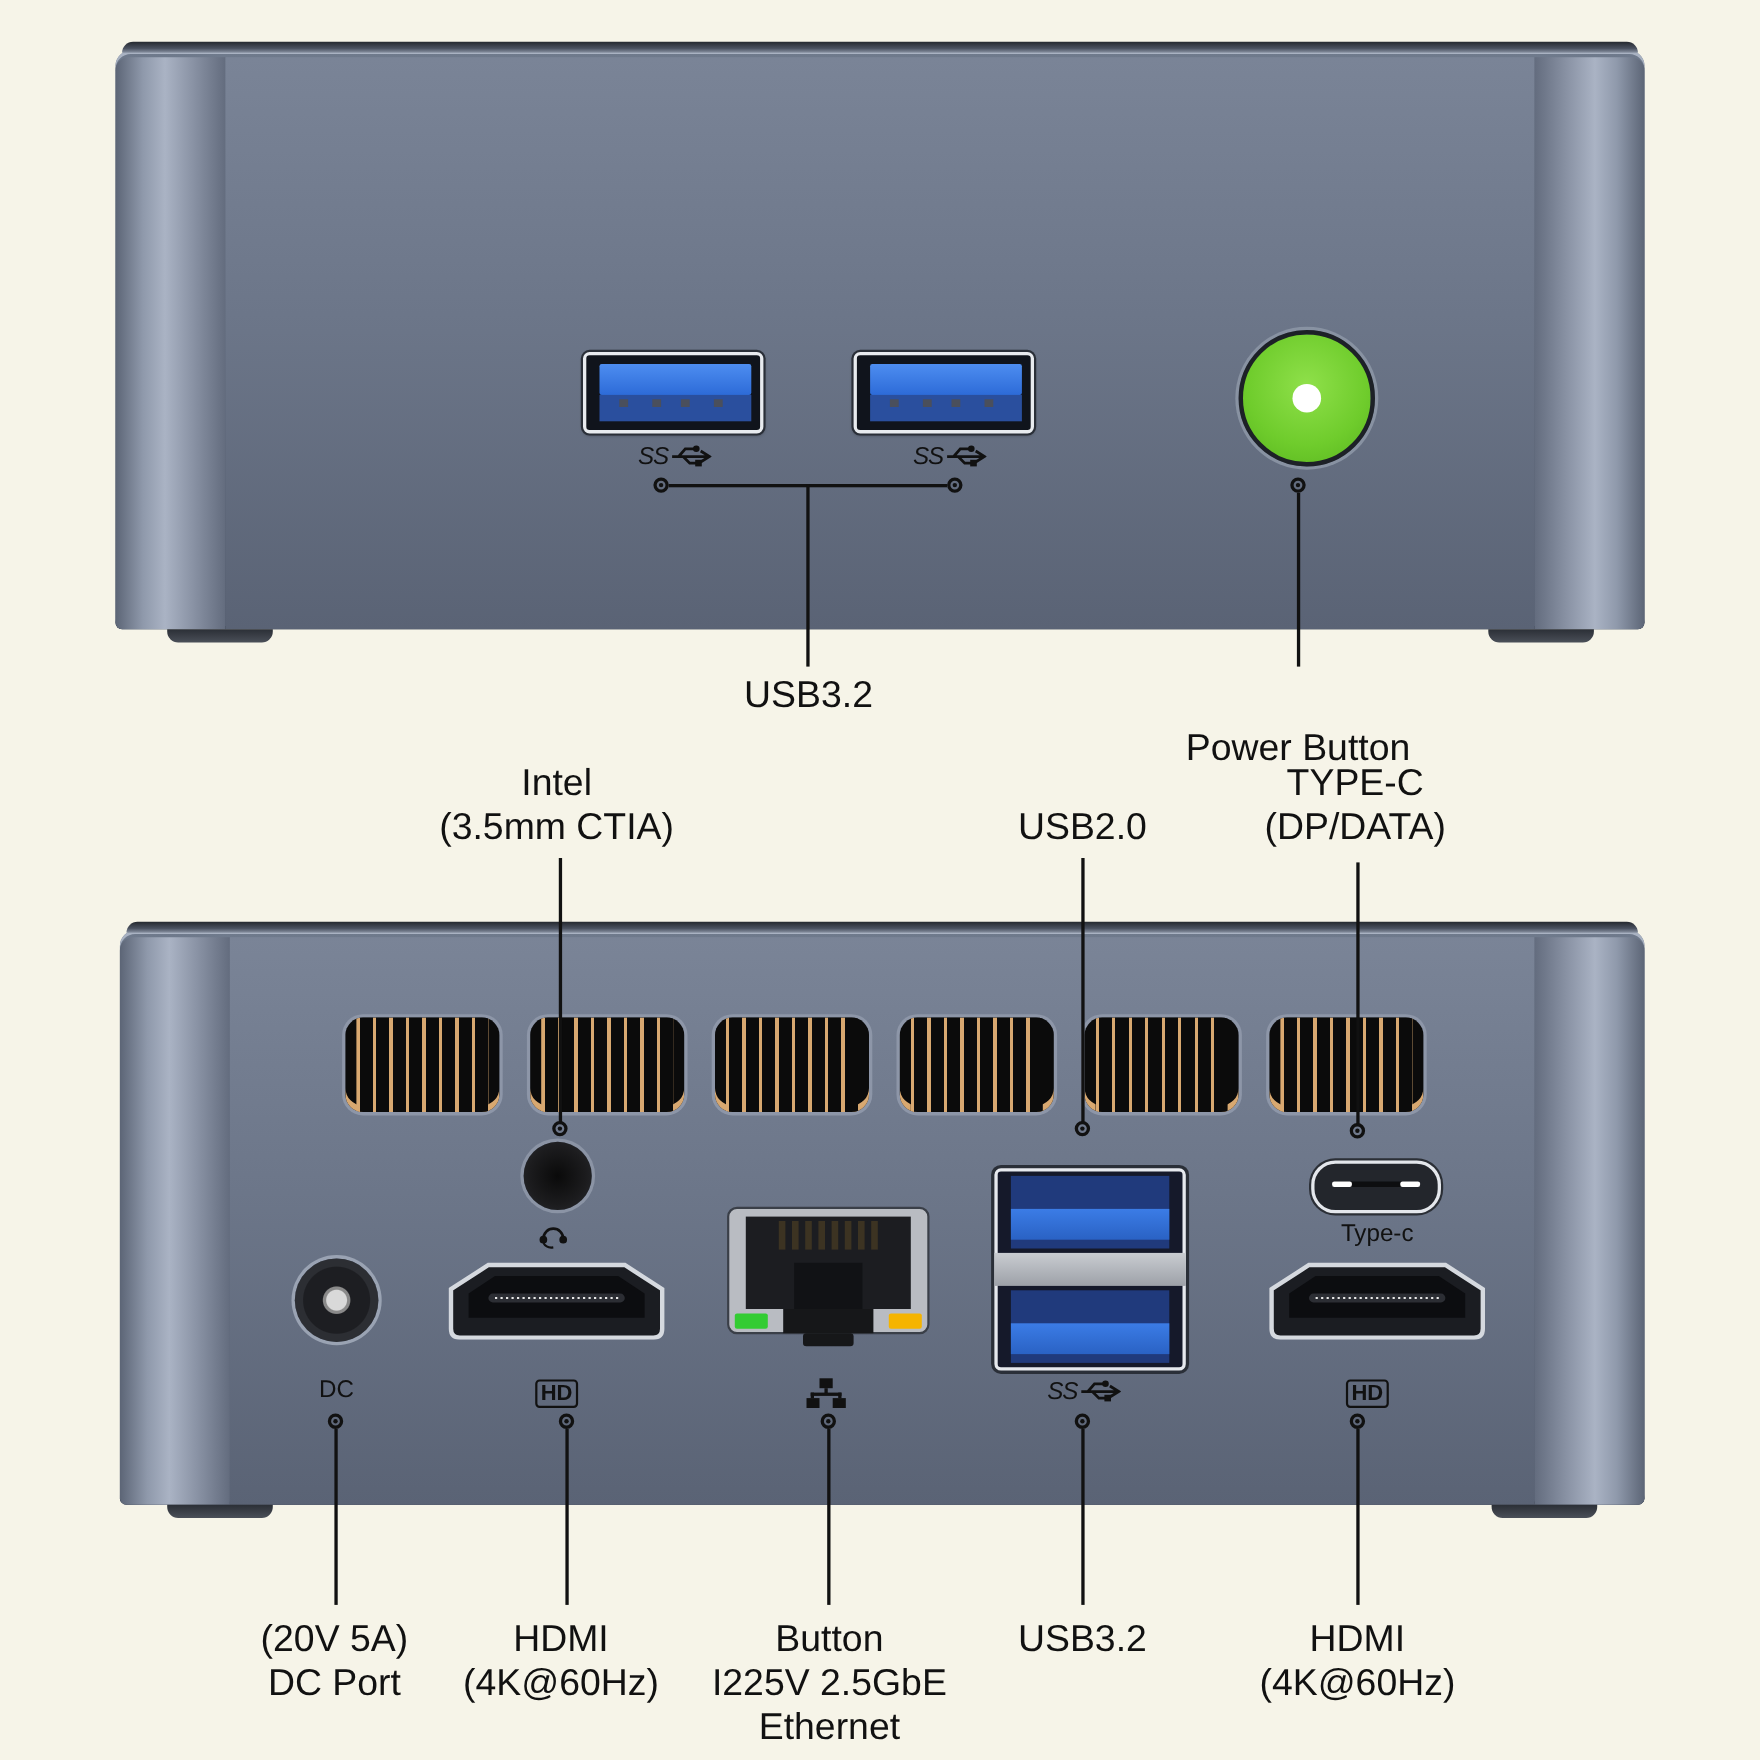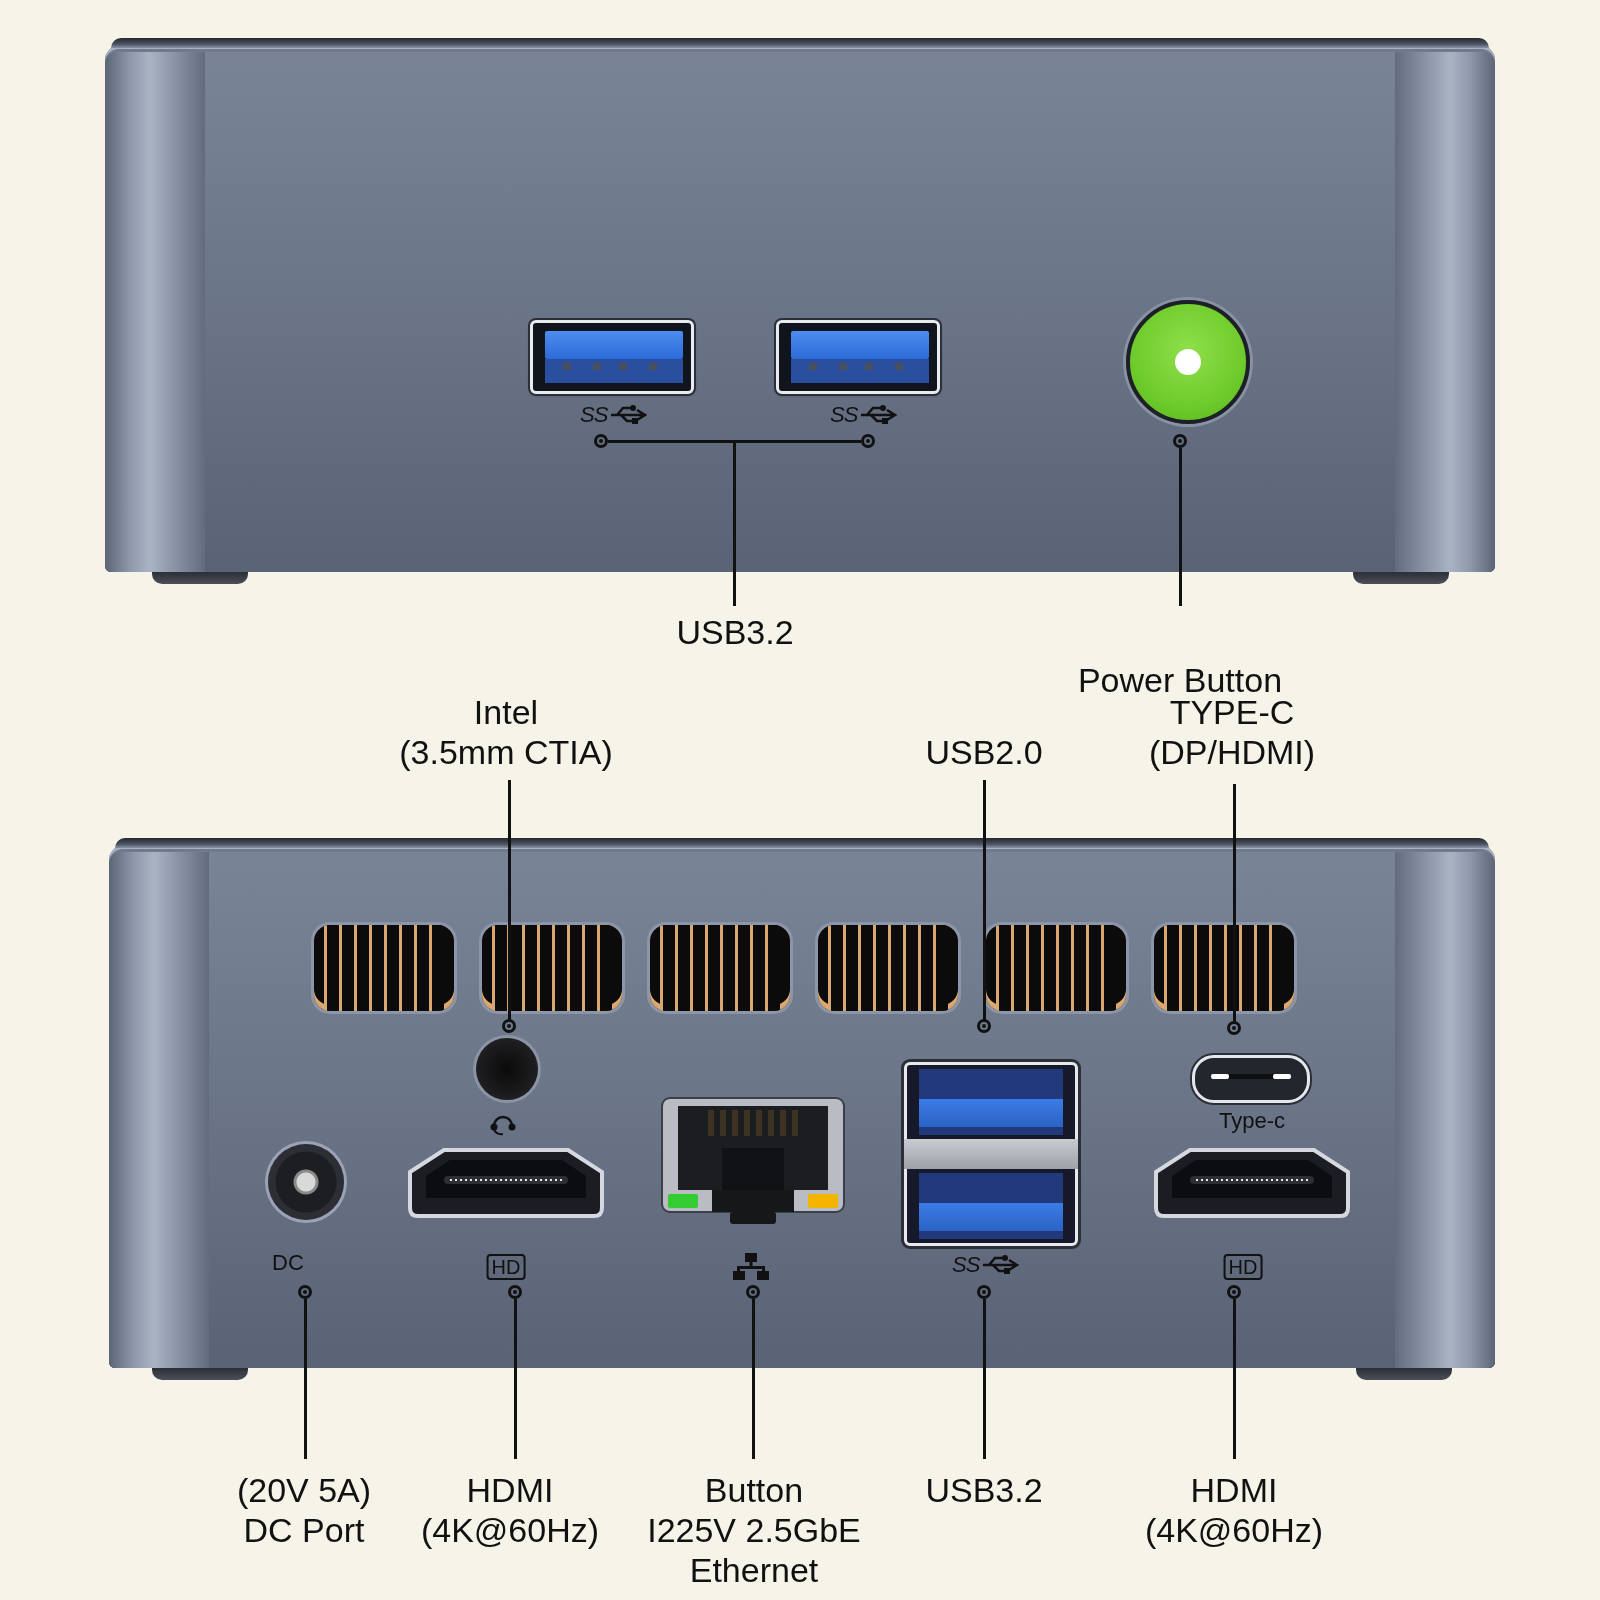--- a/index.html
+++ b/index.html
@@ -169,21 +169,21 @@
   }
   .usb-stack .port .bg {
     position: absolute; left: 0; right: 0; top: 0; bottom: 0; background: #203a7c;
   }
 
   .port-mark {
     position: absolute; font-size: 22px; color: #111; text-align: center;
     transform: translateX(-50%);
   }
   .hd-badge {
-    position: absolute; font-size: 20px; font-weight: normal; color: #111;
+    position: absolute; font-size: 20px; font-weight: bold; color: #111;
     border: 2px solid #111; border-radius: 4px; padding: 0 3px; line-height: 22px;
     transform: translateX(-50%);
   }
 </style>
 </head>
 <body>
 
 <div class="chassis" style="left:105px; top:46px; width:1390px; height:526px;">
   <div class="topedge"></div>
   <div class="pillar left"></div>
@@ -249,21 +249,21 @@
 
 <div class="label" style="left:506px; top:692px;">
   <div>Intel</div>
   <div>(3.5mm CTIA)</div>
 </div>
 <div class="label" style="left:984px; top:732px;">
   <div>USB2.0</div>
 </div>
 <div class="label" style="left:1232px; top:692px;">
   <div>TYPE-C</div>
-  <div>(DP/HDMI)</div>
+  <div>(DP/DATA)</div>
 </div>
 
 <div class="chassis" style="left:109px; top:846px; width:1386px; height:522px;">
   <div class="topedge"></div>
   <div class="pillar left"></div>
   <div class="face"></div>
   <div class="pillar right"></div>
 </div>
 <div class="foot" style="left:152px; top:1368px;"></div>
 <div class="foot" style="left:1356px; top:1368px;"></div>
@@ -296,21 +296,21 @@
 
 <div class="audio" style="left:476px; top:1038px;"></div>
 <svg class="abs" style="left:489px; top:1112px;" width="28" height="24" viewBox="0 0 28 24">
   <path d="M5 14 A9 9 0 0 1 23 14" stroke="#111" stroke-width="2.5" fill="none"></path>
   <circle cx="5" cy="15" r="3.5" fill="#111"></circle>
     <circle cx="23" cy="15" r="3.5" fill="#111"></circle>
   <path d="M5 18 Q8 23 14 22" stroke="#111" stroke-width="2" fill="none"></path>
 </svg>
 
 <div class="dcjack" style="left:268px; top:1144px;"></div>
-<div class="port-mark" style="left:288px; top:1250px;">DC</div>
+<div class="port-mark" style="left:306px; top:1250px;">DC</div>
 
 <div class="hdmi" style="left:404px; top:1146px;">
   <svg width="204" height="72" viewBox="0 0 204 72">
     <path d="M6 26 L40 4 H164 L198 26 V62 Q198 70 190 70 H14 Q6 70 6 62 Z" fill="#1b1d22" stroke="#d5d9df" stroke-width="4"></path>
     <path d="M22 30 L46 14 H158 L182 30 V52 H22 Z" fill="#0c0d10"></path>
     <rect x="40" y="30" width="124" height="8" rx="4" fill="#2c2e34"></rect>
     <line x1="46" y1="34" x2="158" y2="34" stroke="#e8e8e8" stroke-width="2" stroke-dasharray="2 3"></line>
   </svg>
 </div>
 <div class="hd-badge" style="left:506px; top:1254px;">HD</div>

